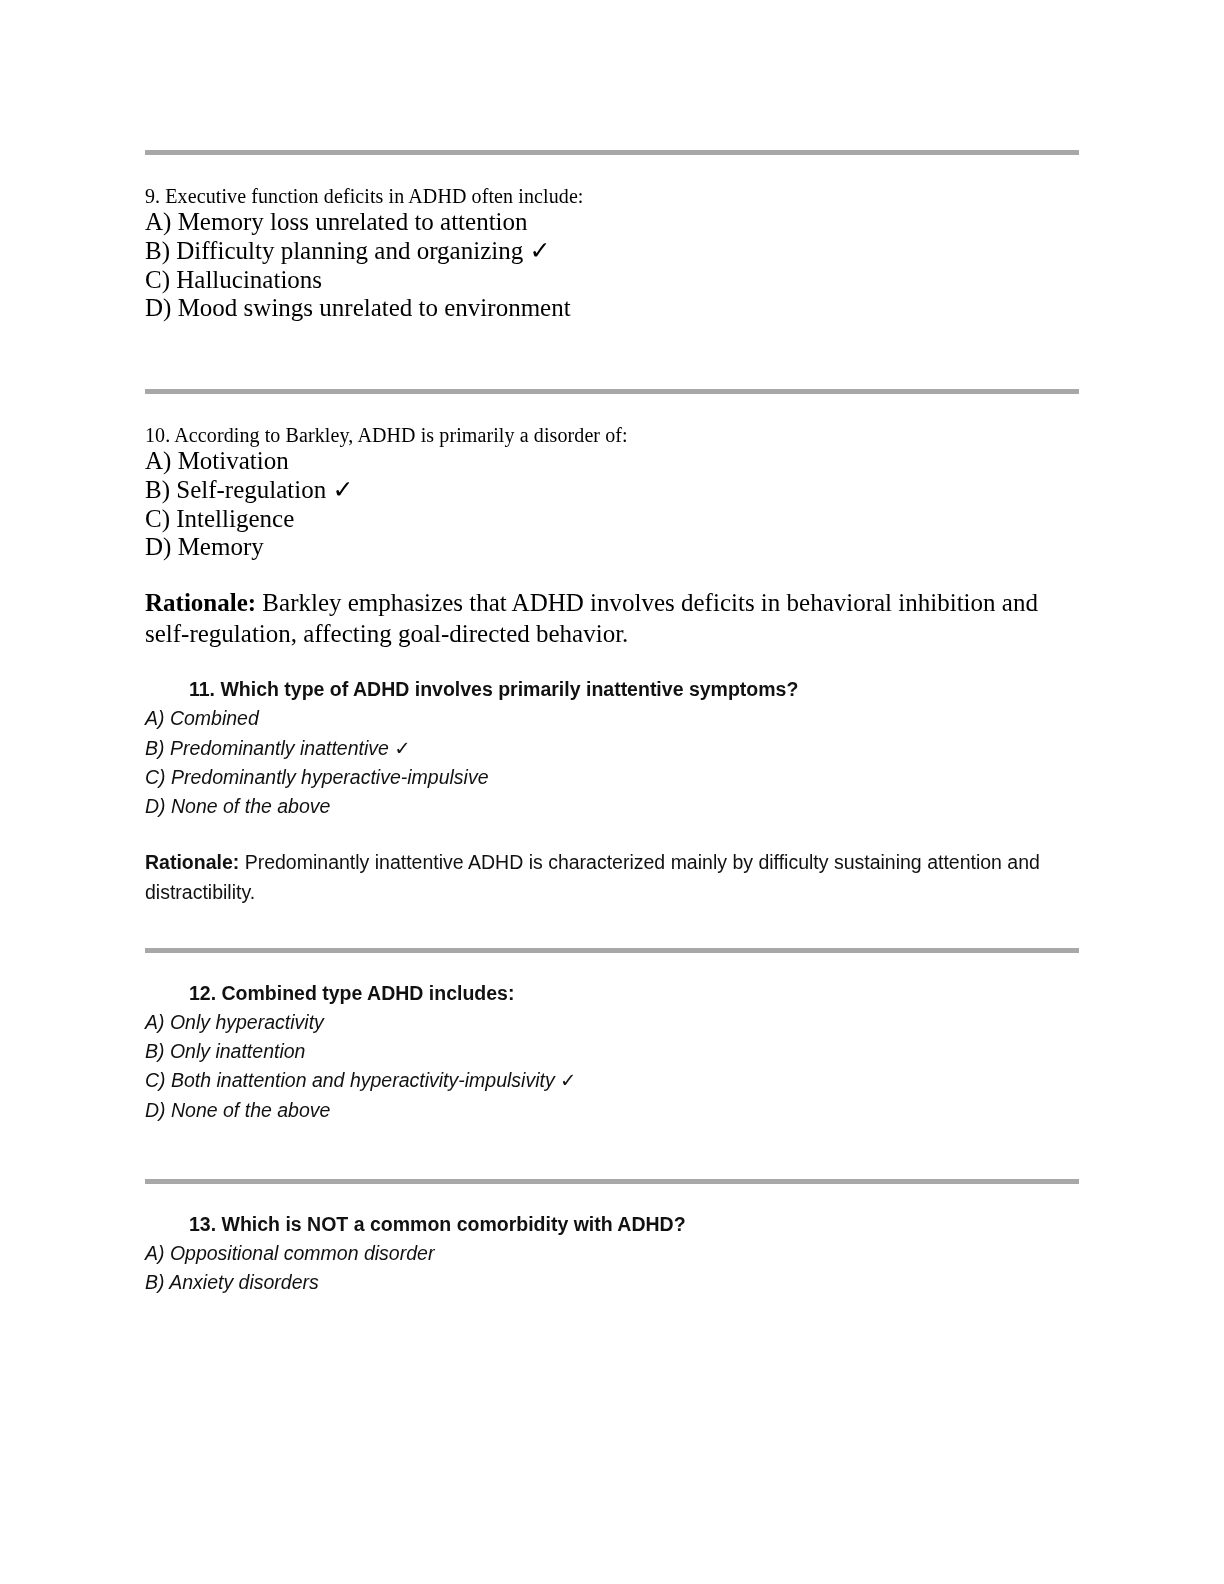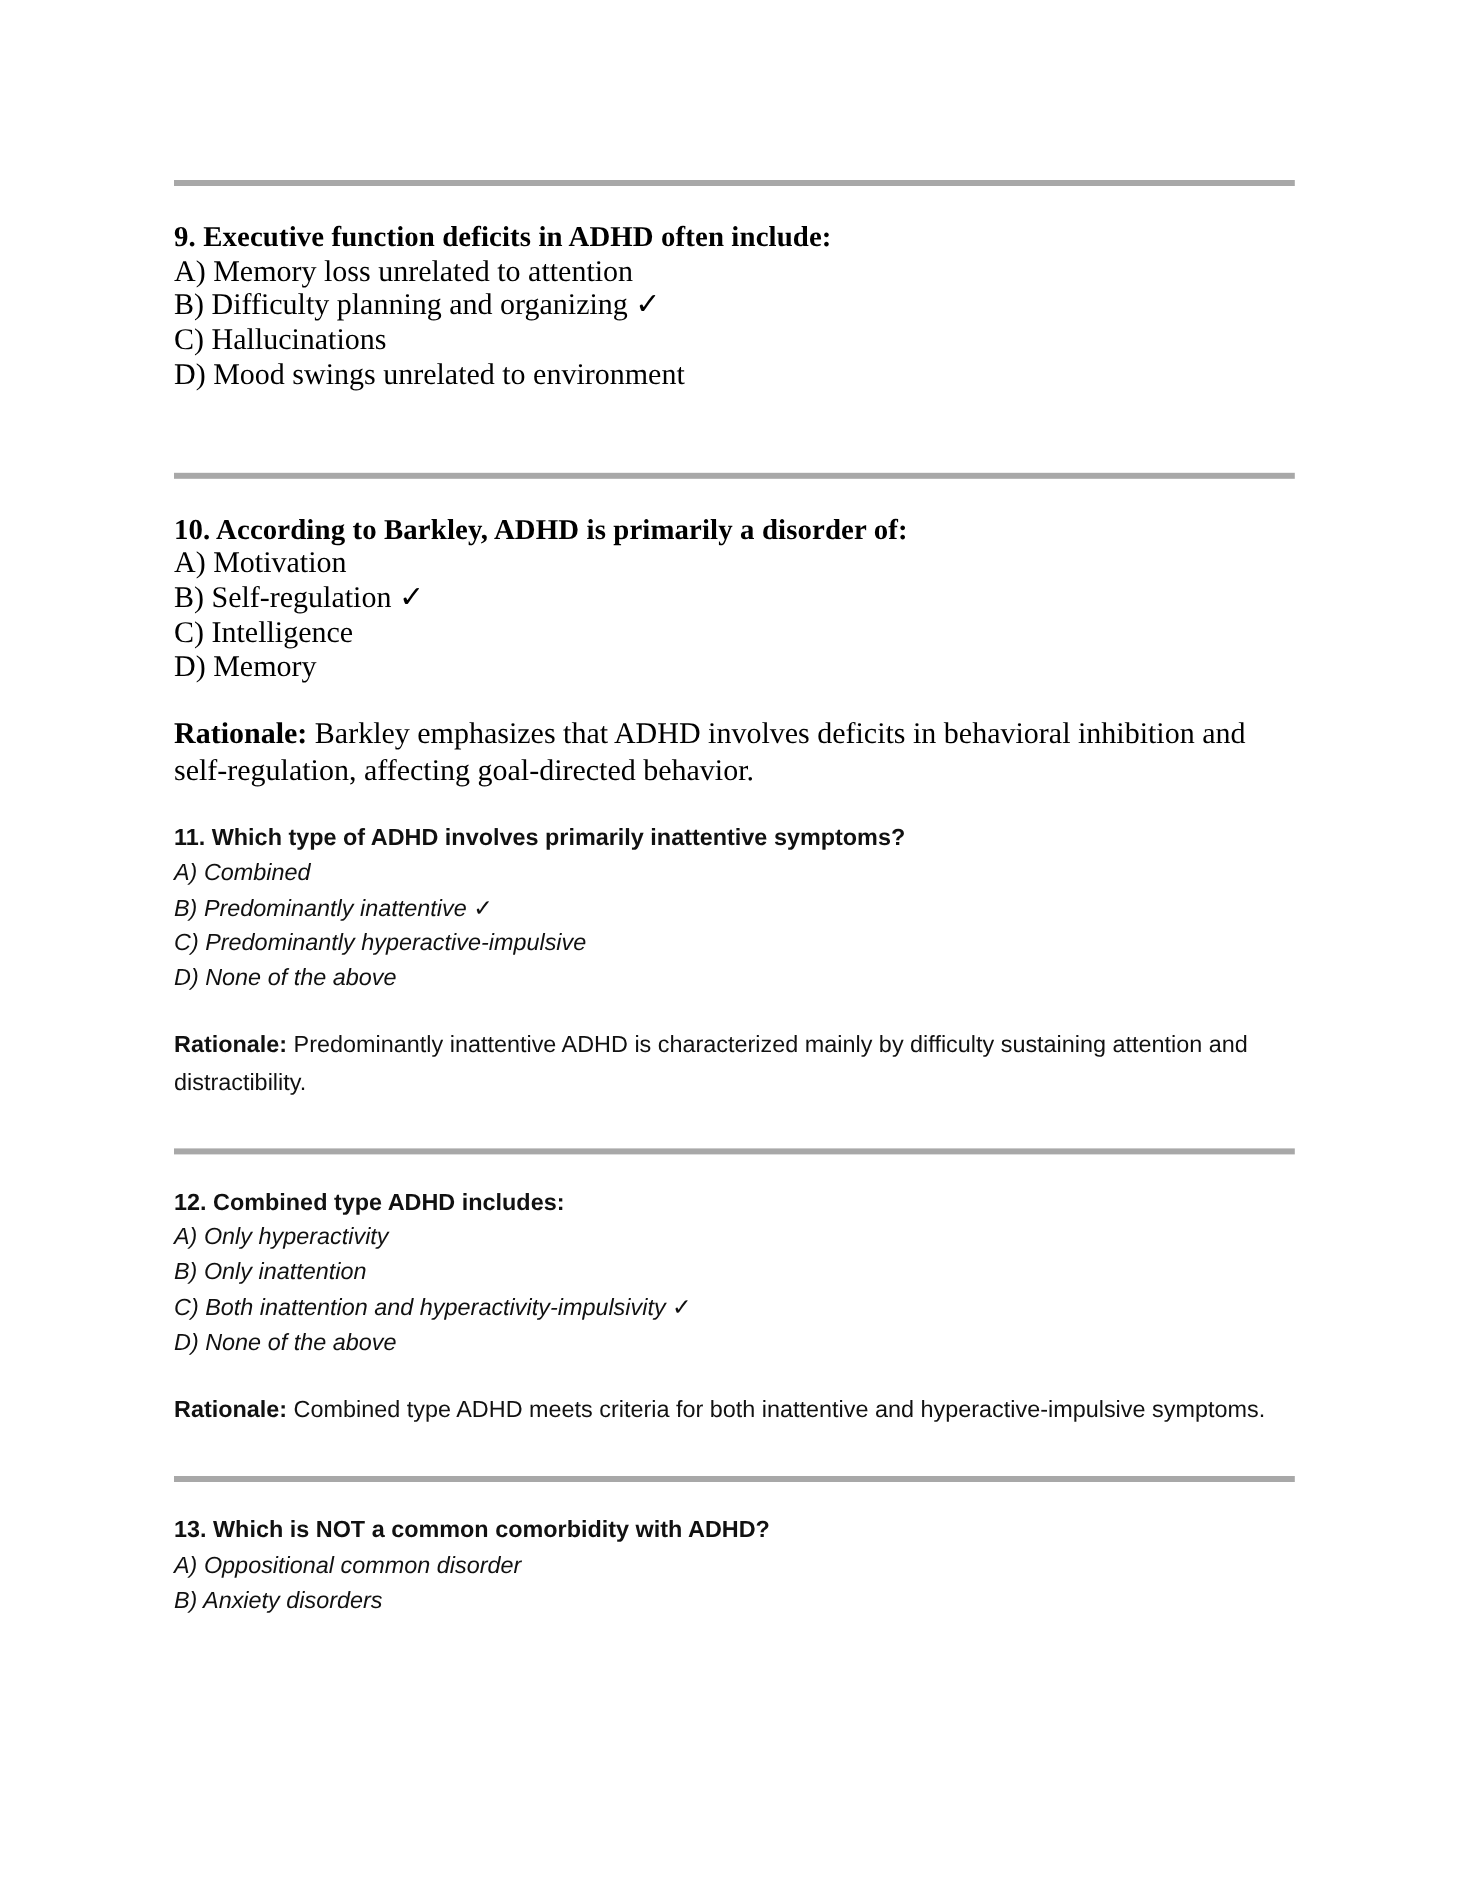--- a/index.html
+++ b/index.html
@@ -31,22 +31,22 @@
   }
 
   
   .qblock.serif {
     font-family: "Liberation Serif", "DejaVu Serif", serif;
     font-size: 25px;
     color: #000000;
     line-height: 1.15;
   }
   .qblock.serif .q-title {
-    font-weight: bold;
-    font-size: 24px;
+    font-weight: normal;
+    font-size: 20px;
     letter-spacing: 0.1px;
   }
   .qblock.serif .opt {
     font-size: 25px;
   }
   .qblock.serif .rationale {
     font-size: 25px;
     line-height: 1.22;
   }
   .qblock.serif .rationale b {
@@ -56,20 +56,21 @@
   
   .qblock.sans {
     font-family: "Liberation Sans", "DejaVu Sans", sans-serif;
     font-size: 19.5px;
     color: #111111;
     line-height: 1.5;
   }
   .qblock.sans .q-title {
     font-weight: bold;
     font-size: 19.5px;
+    margin-left: 44px;
   }
   .qblock.sans .opt {
     font-size: 19.5px;
     font-style: italic;
   }
   .qblock.sans .rationale {
     font-size: 19.5px;
     line-height: 1.55;
     margin-top: 12px;
   }
@@ -139,21 +140,20 @@
     <div class="divider"></div>
     <div class="gap-after-divider-sans"></div>
 
     <div class="qblock sans">
       <p class="q-title">12. Combined type ADHD includes:</p>
       <p class="opt">A) Only hyperactivity</p>
       <p class="opt">B) Only inattention</p>
       <p class="opt">C) Both inattention and hyperactivity-impulsivity ✓</p>
       <p class="opt">D) None of the above</p>
       <div class="gap-before-rationale-sans"></div>
-      <p class="rationale"><b>Rationale:</b><span> Combined type ADHD meets criteria for both inattentive and hyperactive-impulsive symptoms.</span></p>
     </div>
 
     <div class="gap-before-divider"></div>
     <div class="divider"></div>
     <div class="gap-after-divider-sans"></div>
 
     <div class="qblock sans">
       <p class="q-title">13. Which is NOT a common comorbidity with ADHD?</p>
       <p class="opt">A) Oppositional common disorder</p>
       <p class="opt">B) Anxiety disorders</p>

